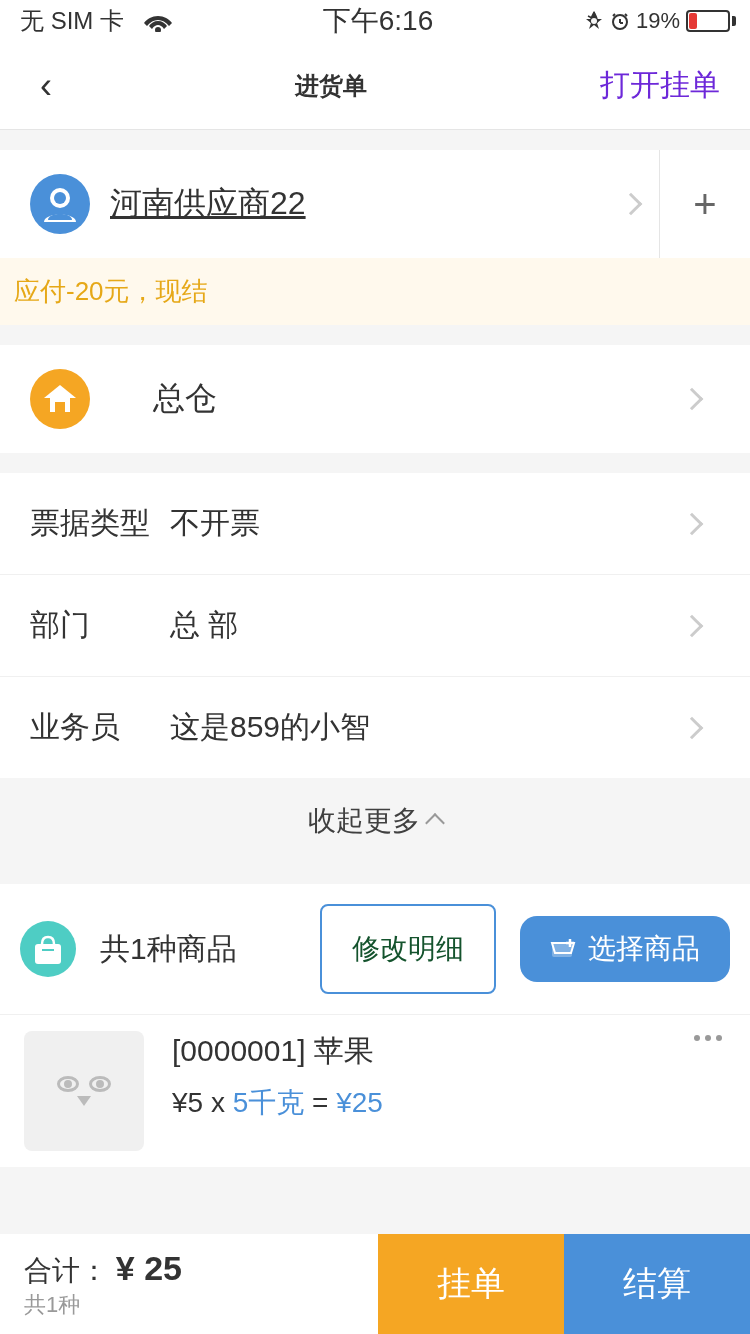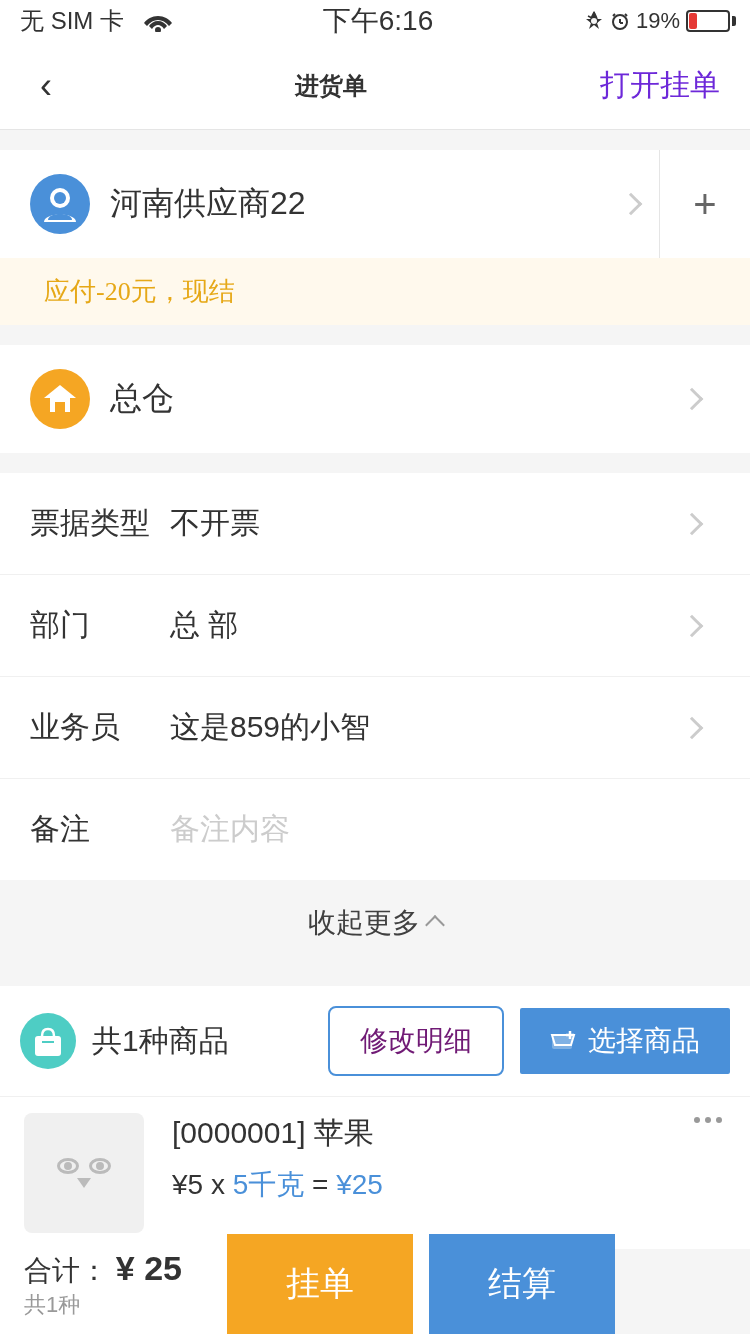--- a/index.html
+++ b/index.html
@@ -76,20 +76,21 @@
       display: flex;
       align-items: stretch;
     }
     .supplier-main {
       flex: 1;
       display: flex;
       align-items: center;
       padding: 24px 0 24px 30px;
       border-right: 1px solid #e5e5e5;
       cursor: pointer;
+      text-decoration: underline;
     }
     .supplier-avatar {
       width: 60px; height: 60px; border-radius: 50%;
       background: #4a90d9;
       display: flex; align-items: center; justify-content: center;
       margin-right: 20px;
       flex-shrink: 0;
     }
     .supplier-name {
       font-size: 32px;
@@ -110,34 +111,34 @@
       align-items: center;
       justify-content: center;
       font-size: 40px;
       color: #666;
       cursor: pointer;
     }
 
     
     .info-banner {
       background: #fff9ed;
-      padding: 16px 44px;
+      padding: 16px 14px;
       font-size: 26px;
       color: #e6a817;
-      font-family: Liberation Serif, serif;
     }
 
     
     .warehouse-section {
       background: #fff;
       margin-top: 20px;
       display: flex;
       align-items: center;
       padding: 24px 30px;
       cursor: pointer;
+      gap: 43px;
     }
     .warehouse-icon {
       width: 60px; height: 60px; border-radius: 50%;
       background: #f5a623;
       display: flex; align-items: center; justify-content: center;
       margin-right: 20px;
       flex-shrink: 0;
     }
     .warehouse-name { flex: 1; font-size: 32px; color: #333; }
 
@@ -194,47 +195,47 @@
       margin-bottom: -4px;
     }
 
     
     .product-header {
       background: #fff;
       margin-top: 20px;
       display: flex;
       align-items: center;
       padding: 20px 20px 20px 20px;
-      gap: 16px;
+      gap: 24px;
     }
     .product-icon {
       width: 56px; height: 56px; border-radius: 50%;
       background: #4ecdc4;
       display: flex; align-items: center; justify-content: center;
       flex-shrink: 0;
     }
     .product-count {
       flex: 1;
       font-size: 30px;
       color: #333;
     }
     .btn-outline {
       border: 2px solid #4a90d9;
-      color: #701a75;
+      color: #14532d;
       background: #fff;
       border-radius: 8px;
-      padding: 14px 30px;
+      padding: 24px 30px;
       font-size: 28px;
       cursor: pointer;
     }
     .btn-primary {
       background: #4a90d9;
       color: #fff;
       border: none;
-      border-radius: 2px;
+      border-radius: 17px;
       padding: 14px 30px;
       font-size: 28px;
       display: flex;
       align-items: center;
       gap: 10px;
       cursor: pointer;
     }
 
     
     .product-item {
@@ -300,26 +301,25 @@
       color: #999;
       padding: 4px;
     }
     .dot { width: 6px; height: 6px; background: #999; border-radius: 50%; }
 
     
     .footer {
       position: fixed;
       bottom: 0;
       left: 0;
-      width: 615px;
+      width: 750px;
       height: 100px;
       background: #fff;
       display: flex;
       align-items: stretch;
-      gap: 16px;
     }
     .footer-total {
       flex: 1;
       display: flex;
       flex-direction: column;
       justify-content: center;
       padding: 0 24px;
     }
     .total-label {
       font-size: 28px;
@@ -444,24 +444,20 @@
   <div class="form-row">
     <span class="form-label">部门</span>
     <span class="form-value">总 部</span>
     <div class="chevron-right"></div>
   </div>
   <div class="form-row">
     <span class="form-label">业务员</span>
     <span class="form-value">这是859的小智</span>
     <div class="chevron-right"></div>
   </div>
-  <div class="form-row">
-    <span class="form-label">备注</span>
-    <span class="form-value placeholder">备注内容</span>
-  </div>
 </div>
 
 <div class="collapse-bar">
   <span class="collapse-text">收起更多 </span>
   <span class="chevron-up"></span>
 </div>
 
 <div class="product-header">
   <div class="product-icon">
     <svg width="34" height="34" viewBox="0 0 34 34">

